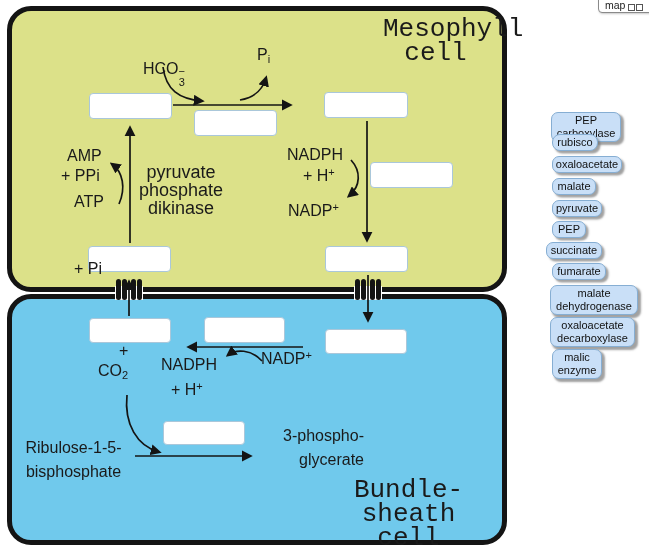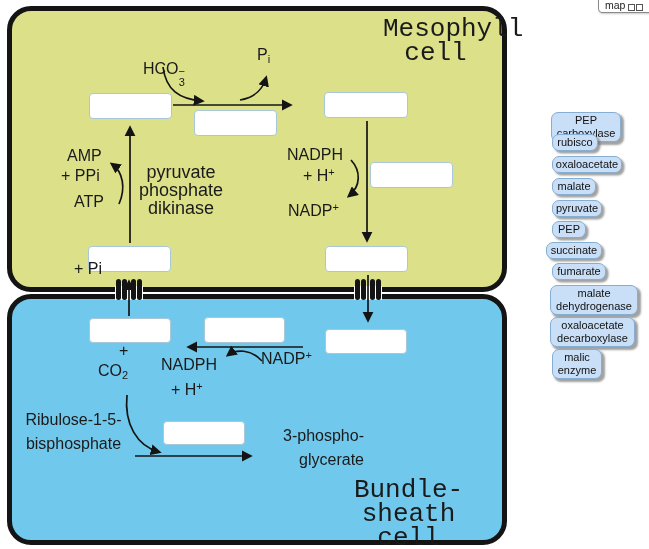--- a/index.html
+++ b/index.html
@@ -109,32 +109,32 @@
 <div class="dt ctr" style="left:130px;top:163px;width:102px;font-size:18px;">pyruvate phosphate dikinase</div>
 <div class="dt" style="left:287px;top:146px;">NADPH</div>
 <div class="dt" style="left:303px;top:167px;"><span>+ H</span><sup class="s">+</sup></div>
 <div class="dt" style="left:288px;top:202px;"><span>NADP</span><sup class="s">+</sup></div>
 
 <div class="dt" style="left:119px;top:342px;">+</div>
 <div class="dt" style="left:98px;top:362px;"><span>CO</span><sub class="s">2</sub></div>
 <div class="dt" style="left:161px;top:356px;">NADPH</div>
 <div class="dt" style="left:171px;top:381px;"><span>+ H</span><sup class="s">+</sup></div>
 <div class="dt" style="left:261px;top:350px;"><span>NADP</span><sup class="s">+</sup></div>
-<div class="dt ctr" style="left:16px;top:408px;width:115px;line-height:24px;">
+<div class="dt ctr" style="left:16px;top:436px;width:115px;line-height:24px;">
     <div>Ribulose-1-5-</div>
     <div>bisphosphate</div>
   </div>
 <div class="dt ctr" style="left:262px;top:424px;width:102px;line-height:24px;text-align:right;">
     <div>3-phospho-</div>
     <div>glycerate</div>
   </div>
 <div class="dt title ctr" style="left:341px;top:478px;width:135px;">Bundle-sheath cell</div>
 
 <div class="chip" style="left:551px;top:100px;width:70px;min-height:28px;margin-top:12px;">PEP carboxylase</div>
-<div class="chip nowrap" style="left:552px;top:134px;width:46px;height:17px;">rubisco</div>
+<div class="chip nowrap" style="left:552px;top:134px;width:46px;height:17px;border-radius:8px;">rubisco</div>
 <div class="chip nowrap" style="left:552px;top:156px;width:70px;height:17px;">oxaloacetate</div>
 <div class="chip nowrap" style="left:552px;top:178px;width:44px;height:17px;">malate</div>
 <div class="chip nowrap" style="left:552px;top:200px;width:50px;height:17px;">pyruvate</div>
 <div class="chip nowrap" style="left:552px;top:221px;width:34px;height:17px;">PEP</div>
 <div class="chip nowrap" style="left:546px;top:242px;width:56px;height:17px;">succinate</div>
 <div class="chip nowrap" style="left:552px;top:263px;width:54px;height:17px;">fumarate</div>
 <div class="chip" style="left:550px;top:285px;width:88px;min-height:28px;">malate dehydrogenase</div>
 <div class="chip" style="left:550px;top:317px;width:85px;min-height:28px;">oxaloacetate decarboxylase</div>
 <div class="chip" style="left:552px;top:349px;width:50px;min-height:28px;">malic enzyme</div>
 

